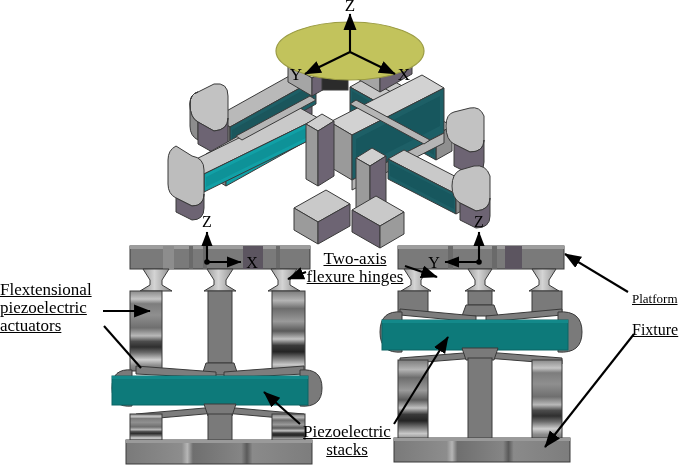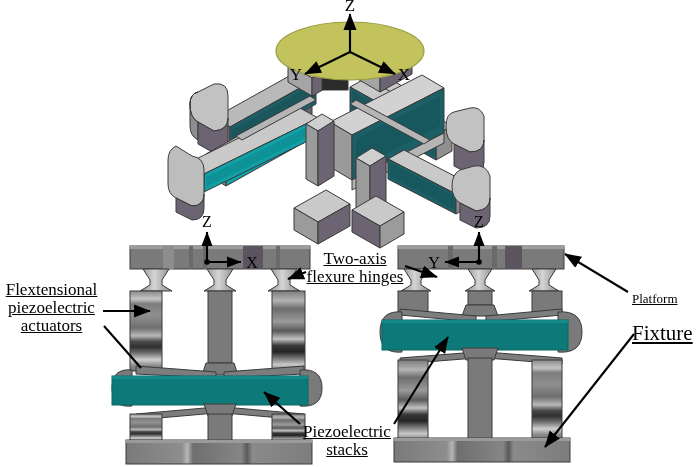--- a/index.html
+++ b/index.html
@@ -2,21 +2,21 @@
 <html><head>
 <meta charset="utf-8">
 <style>
   html,body{margin:0;padding:0;background:#fff;}
   body{width:700px;height:467px;position:relative;overflow:hidden;
        font-family:"Liberation Serif","DejaVu Serif",serif;}
   .fig{position:absolute;left:0;top:0;width:700px;height:467px;}
   .lbl{position:absolute;font-family:"Liberation Serif","DejaVu Serif",serif;
        color:#000;line-height:1.06;white-space:pre-line;text-decoration:underline;}
   .lbl.c{text-align:center;}
-  .lbl.r{text-align:center;}
+  .lbl.r{text-align:left;}
   svg{display:block;}
   text{font-family:"Liberation Serif","DejaVu Serif",serif;}
 </style>
 </head>
 <body>
 
 <div class="fig">
 
 <svg width="700" height="467" viewBox="0 0 700 467">
   <defs>
@@ -363,18 +363,18 @@
 
 <div class="lbl r" style="left:0px;top:281px;width:103px;font-size:17px;">Flextensional
 piezoelectric
 actuators</div>
 
 <div class="lbl c" style="left:297px;top:250px;width:116px;font-size:17px;">Two-axis
 flexure hinges</div>
 
 <div class="lbl" style="left:632px;top:292px;font-size:13px;">Platform</div>
 
-<div class="lbl" style="left:632px;top:322px;font-size:21px;">Fixture</div>
+<div class="lbl" style="left:632px;top:322px;font-size:16px;">Fixture</div>
 
 <div class="lbl c" style="left:287px;top:423px;width:120px;font-size:17px;">Piezoelectric
 stacks</div>
 
 </div>
 
 </body></html>

